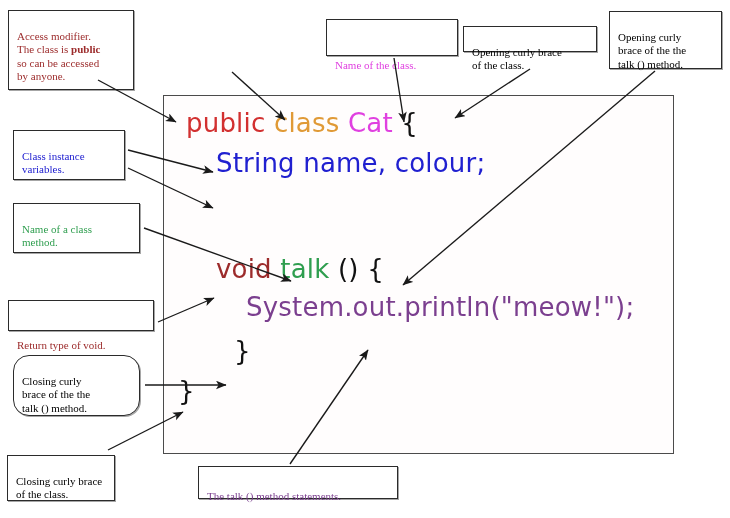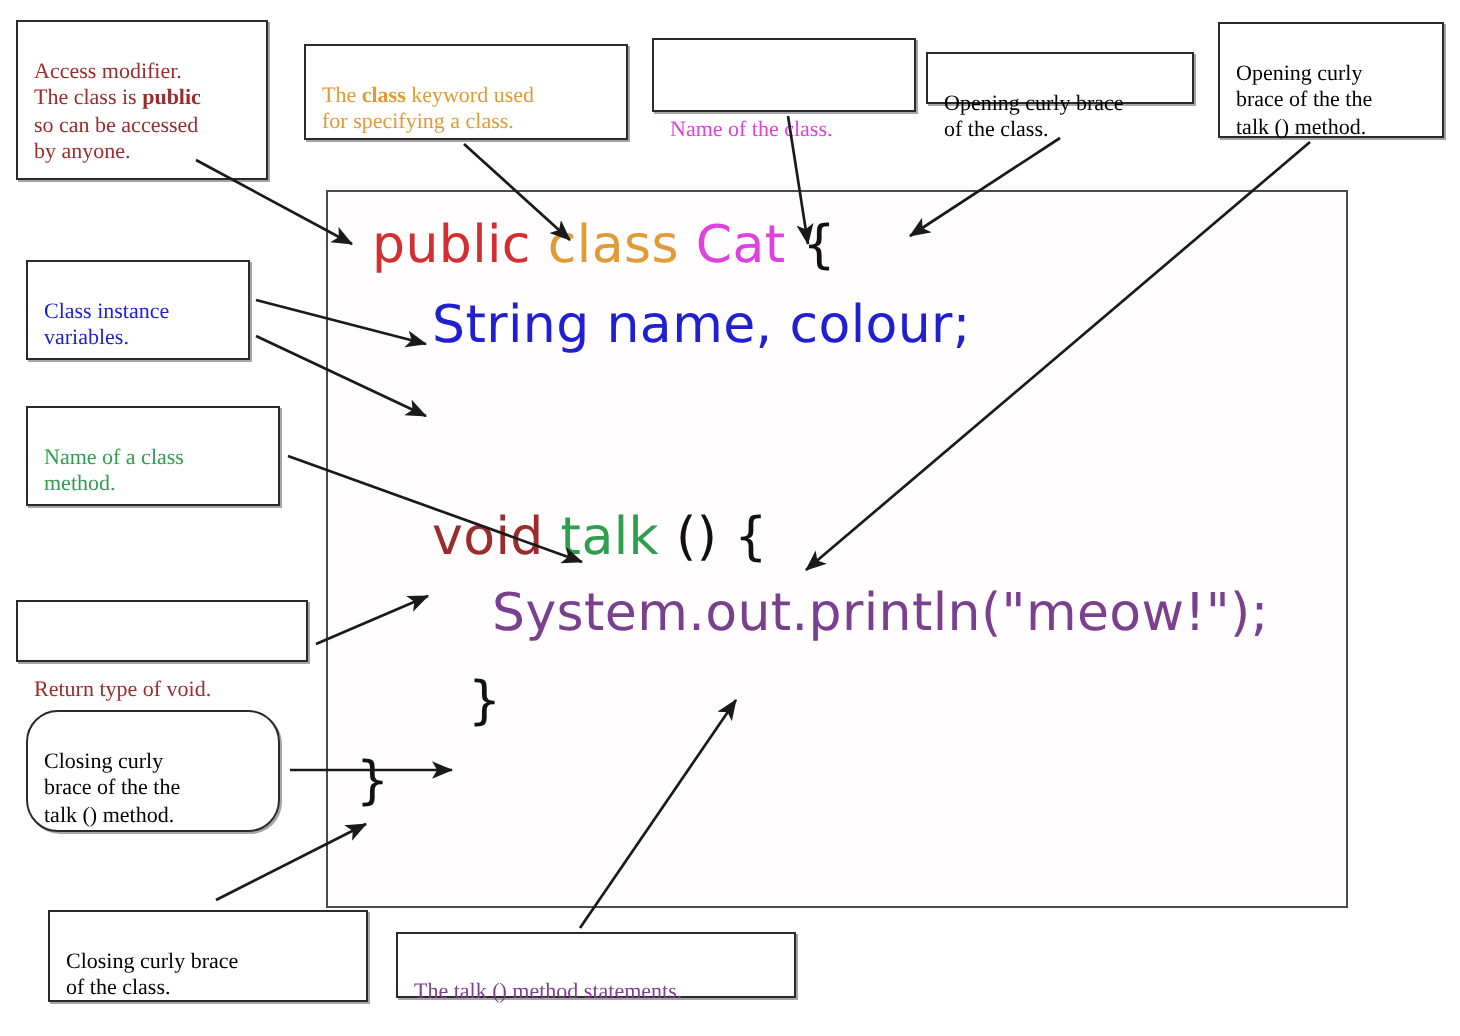--- a/index.html
+++ b/index.html
@@ -88,24 +88,20 @@
     <div class="brace" style="left:14px; top:280px;">}</div>
   </div>
 
   <div class="callout" style="left:8px; top:10px; width:126px; height:80px; color:#9c2b2b;">
     <span>Access modifier.
 The class is <b>public</b>
 so can be accessed
 by anyone.</span>
   </div>
 
-  <div class="callout" style="left:152px; top:22px; width:162px; height:48px; color:#e09a36;">
-    <span>The <b>class</b> keyword used
-for specifying a class.</span>
-  </div>
 
   <div class="callout" style="left:326px; top:19px; width:132px; height:37px; color:#e040e0; padding-top:25px;">
     <span>Name of the class.</span>
   </div>
 
   <div class="callout" style="left:463px; top:26px; width:134px; height:26px;">
     <span>Opening curly brace
 of the class.</span>
   </div>
 
@@ -128,21 +124,21 @@
   <div class="callout" style="left:8px; top:300px; width:146px; height:31px; color:#9c2b2b; padding-top:24px;">
     <span>Return type of void.</span>
   </div>
 
   <div class="callout" style="left:13px; top:355px; width:127px; height:61px;border-radius:16px;">
     <span>Closing curly
 brace of the the
 talk () method.</span>
   </div>
 
-  <div class="callout" style="left:24px; top:455px; width:160px; height:46px;">
+  <div class="callout" style="left:7px; top:455px; width:108px; height:46px;">
     <span>Closing curly brace
 of the class.</span>
   </div>
 
   <div class="callout" style="left:198px; top:466px; width:200px; height:33px; color:#7b3f8f; padding-top:9px;">
     <span>The talk () method statements.</span>
   </div>
 
   <svg id="arrows" viewBox="0 0 730 518">
     <defs>

